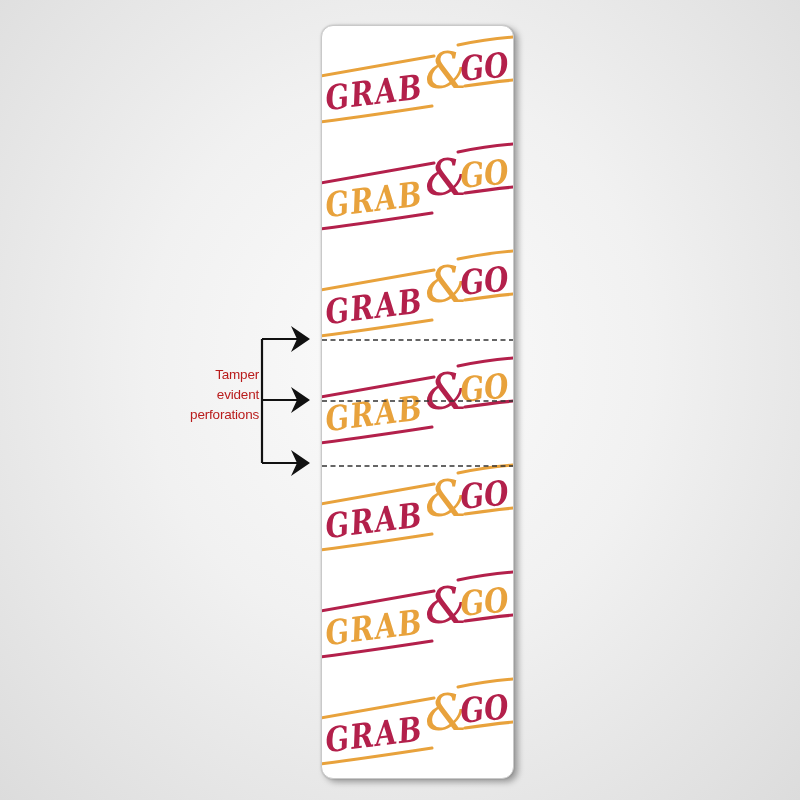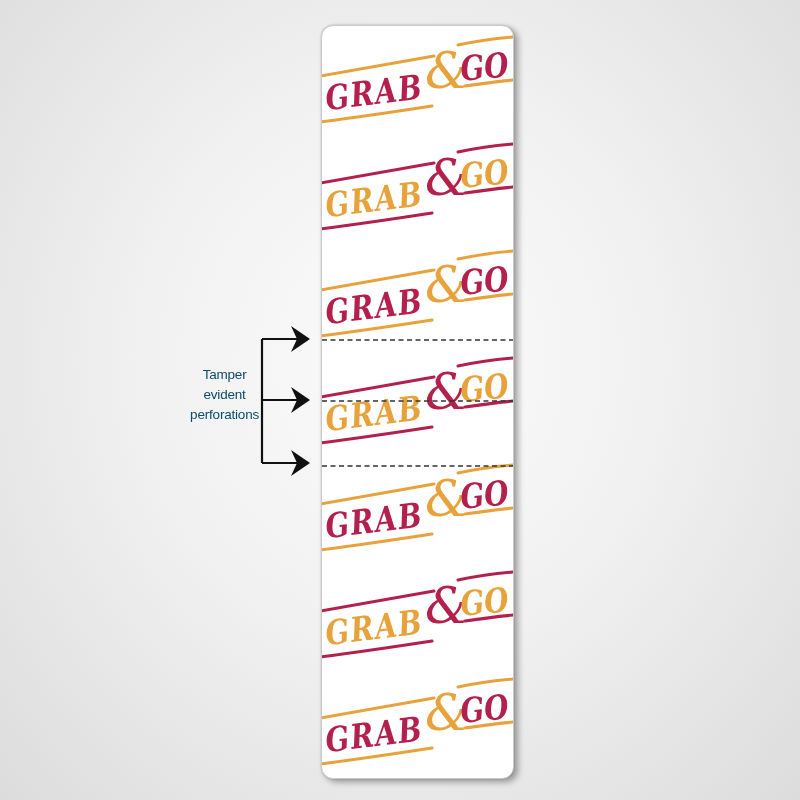--- a/index.html
+++ b/index.html
@@ -12,23 +12,23 @@
     position:absolute; left:321px; top:25px; width:191px; height:752px;
     background:#fff; border-radius:12px; overflow:hidden;
     border:1px solid #c9c9c9;
     box-shadow: 4px 3px 6px rgba(0,0,0,0.35), 0 0 2px rgba(0,0,0,0.2);
   }
   .label svg { position:absolute; left:0; top:0; }
   .annot {
     position:absolute; left:150px; top:320px; width:175px; height:170px;
   }
   .annot-text {
-    position:absolute; right:66px; top:45px; text-align:center;
+    position:absolute; right:66px; top:45px; text-align:right;
     font-family:"Liberation Sans", sans-serif; font-size:13.5px; line-height:20px;
-    color:#0c4a6e; letter-spacing:-0.2px;
+    color:#b91c1c; letter-spacing:-0.2px;
   }
   .annot svg { position:absolute; left:0; top:0; }
 </style>
 </head>
 <body>
 
 <div class="label">
   <svg id="label-svg" width="191" height="752" viewBox="0 0 191 752">
       <g transform="translate(0,0)">
         <path d="M-2 50 Q45 42 112 30" stroke="#e8a23c" stroke-width="3" fill="none" stroke-linecap="round"></path>

